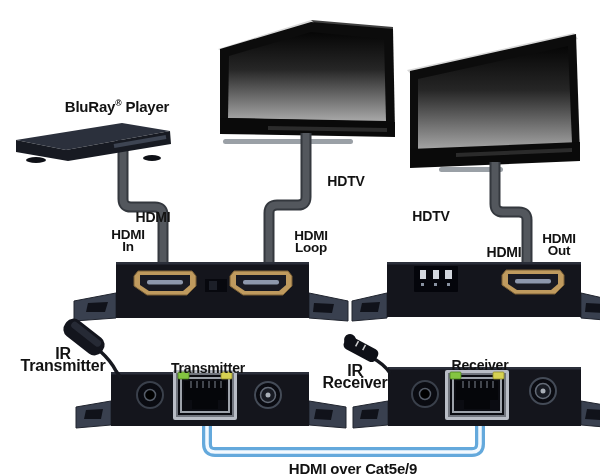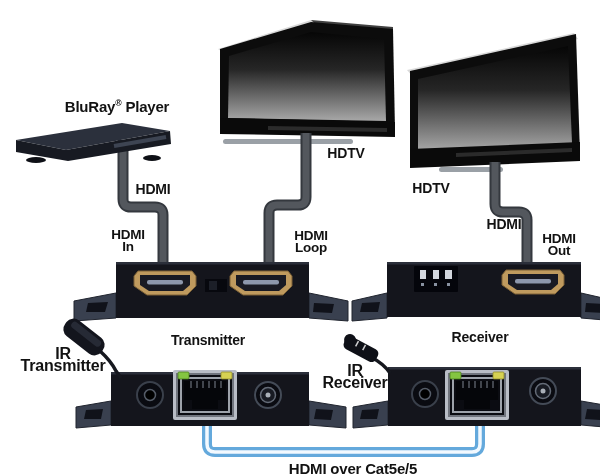--- a/index.html
+++ b/index.html
@@ -3,21 +3,21 @@
 <meta charset="utf-8">
 <style>
   html,body{margin:0;padding:0;}
   body{width:600px;height:476px;background:#ffffff;position:relative;overflow:hidden;
        font-family:"Liberation Sans",sans-serif;}
   #stage{position:absolute;left:16px;top:0;width:600px;height:337px;}
   svg{position:absolute;left:0;top:0;}
   .lbl{position:absolute;transform:translateX(-50%);font-weight:bold;color:#121212;
        text-align:center;white-space:nowrap;line-height:1.0;letter-spacing:-0.2px;}
   .fs15{font-size:15px;}
-  .fs14{font-size:14px;}
+  .fs14{font-size:14px;margin-top:28px;}
   .fs13{font-size:13.5px;line-height:12px;}
   .fs12{font-size:16px;line-height:12px;}
   sup{font-size:58%;vertical-align:super;}
 </style>
 </head>
 <body>
 
 <div id="stage">
 
 <svg width="600" height="476" viewBox="0 0 600 476">
@@ -234,15 +234,15 @@
   <div class="lbl fs12" style="left:47px;top:348px;">
     <div>IR</div>
       <div>Transmitter</div>
   </div>
 
   <div class="lbl fs12" style="left:339px;top:365px;">
     <div>IR</div>
       <div>Receiver</div>
   </div>
 
-  <div class="lbl fs15" style="left:337px;top:461px;">HDMI over Cat5e/5</div>
+  <div class="lbl fs15" style="left:337px;top:461px;">HDMI over Cat5e/9</div>
 
 </div>
 
 </body></html>

